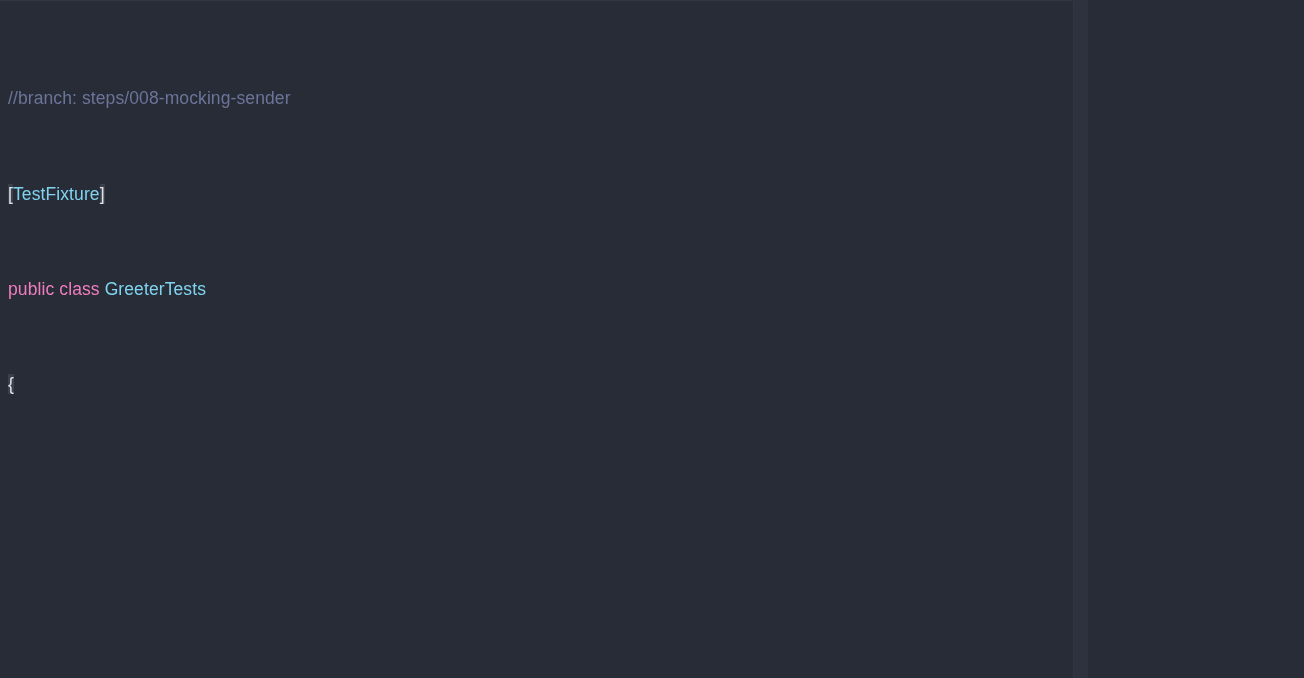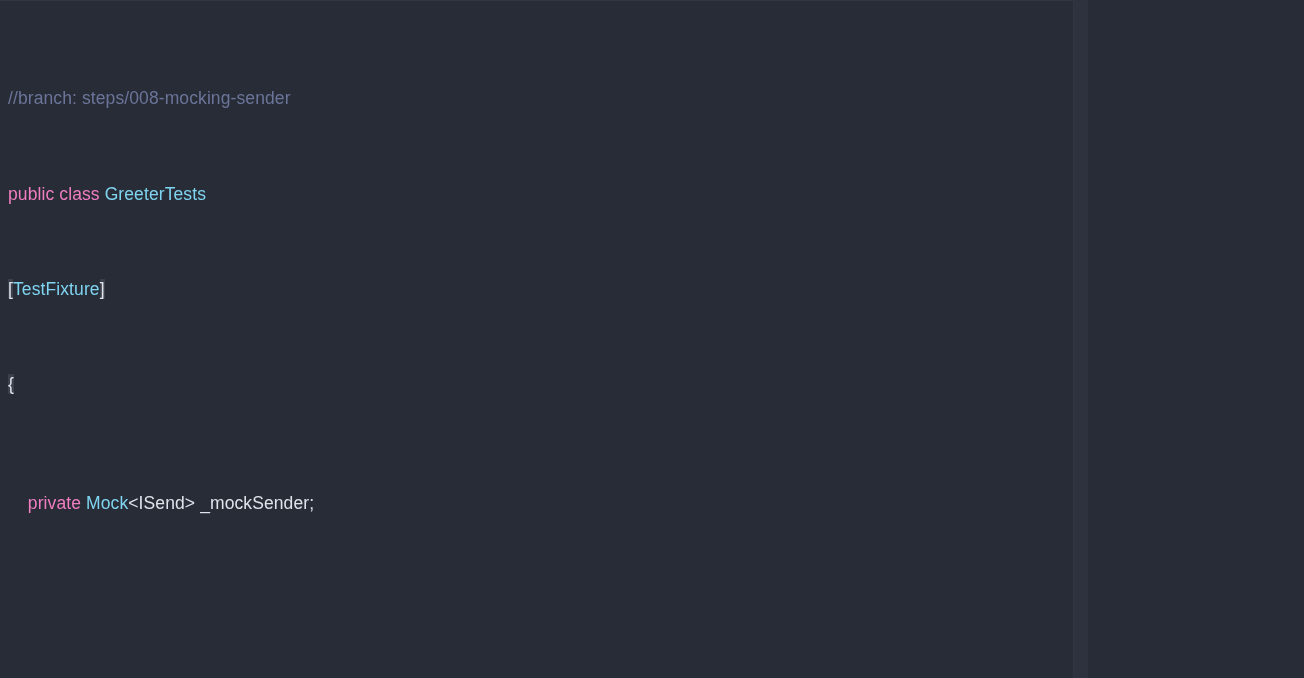--- a/index.html
+++ b/index.html
@@ -86,28 +86,27 @@
 <div id="editor">
 
   <div id="top-edge"></div>
   <div id="scroll-gutter-edge"></div>
   <div id="scroll-gutter"></div>
 
   <div id="code">
 
     <div class="line"><span class="cmt">//branch: steps/008-mocking-sender</span></div>
 
+    <div class="line"><span class="punc brk">[</span><span class="type">TestFixture</span><span class="punc brk">]</span></div>
+
     <div class="line"><span class="kw">public</span><span class="punc"> </span><span class="kw">class</span><span class="punc"> </span><span class="type">GreeterTests</span></div>
-
-    <div class="line"><span class="punc brk">[</span><span class="type">TestFixture</span><span class="punc brk">]</span></div>
 
     <div class="line"><span class="punc brk">{</span></div>
 
 
-    <div class="line"><span>    </span><span class="kw">private</span><span> </span><span class="type">Mock</span><span class="punc">&lt;</span><span class="id">ISend</span><span class="punc">&gt;</span><span class="id"> _mockSender;</span></div>
 
     <div class="line"> </div>
 
     
 
     
 
     
 
     

